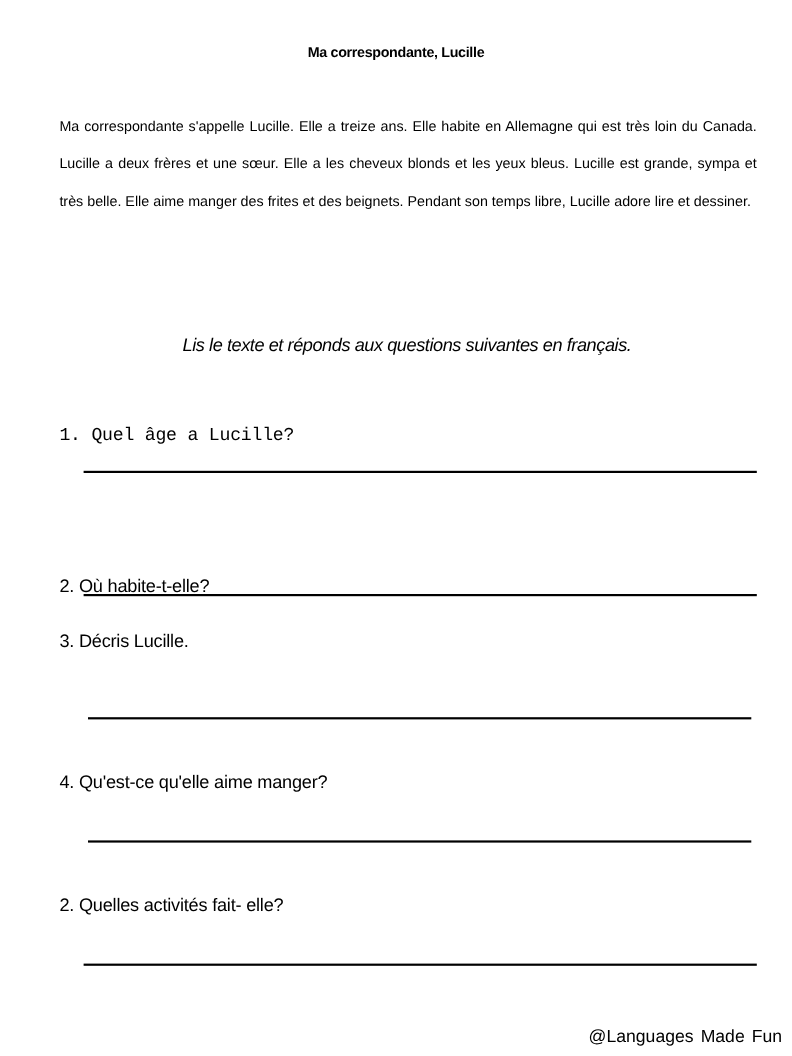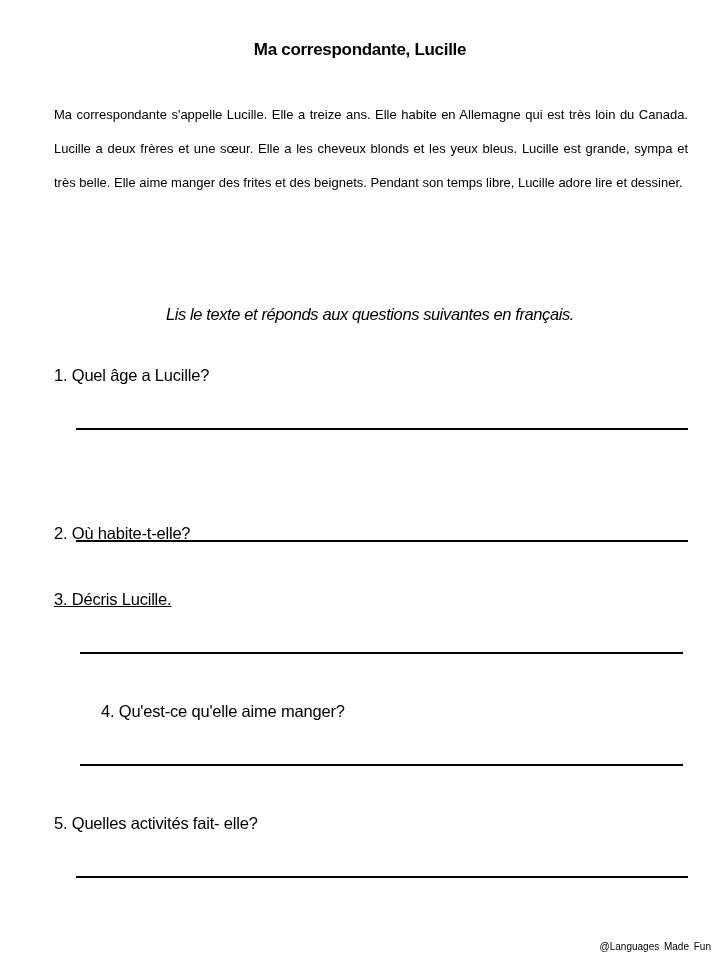--- a/index.html
+++ b/index.html
@@ -15,21 +15,21 @@
       font-family: "Liberation Sans", sans-serif;
       color: #000000;
     }
     .title {
       position: absolute;
       top: 40px;
       left: 0;
       width: 720px;
       text-align: center;
       font-weight: bold;
-      font-size: 17px;
+      font-size: 13px;
       letter-spacing: -0.3px;
     }
     .passage {
       position: absolute;
       top: 98px;
       left: 54px;
       width: 634px;
       font-size: 13px;
       line-height: 34px;
       text-align: justify;
@@ -53,45 +53,45 @@
     }
     .answer-line {
       position: absolute;
       height: 2px;
       background: #000000;
     }
     .footer {
       position: absolute;
       right: 9px;
       bottom: 8px;
-      font-size: 10px;
+      font-size: 16px;
       word-spacing: 2px;
     }
   </style>
 </head>
 <body>
 
 <div>
 
   <div class="title">Ma correspondante, Lucille</div>
 
   <p class="passage">Ma correspondante s'appelle Lucille. Elle a treize ans. Elle habite en Allemagne qui est très loin du Canada. Lucille a deux frères et une sœur. Elle a les cheveux blonds et les yeux bleus. Lucille est grande, sympa et très belle. Elle aime manger des frites et des beignets. Pendant son temps libre, Lucille adore lire et dessiner.</p>
 
   <div class="instruction">Lis le texte et réponds aux questions suivantes en français.</div>
 
-  <div class="question" style="top:366px;">1. Quel âge a Lucille?</div>
+  <div class="question" style="top:386px;font-family:Liberation Mono, monospace;">1. Quel âge a Lucille?</div>
   <div class="answer-line" style="top:428px; left:76px; width:612px;"></div>
 
   <div class="question" style="top:478px;margin-top:46px;">2. Où habite-t-elle?</div>
   <div class="answer-line" style="top:540px; left:76px; width:612px;"></div>
 
-  <div class="question" style="top:590px;text-decoration:underline;">3. Décris Lucille.</div>
+  <div class="question" style="top:574px;">3. Décris Lucille.</div>
   <div class="answer-line" style="top:652px; left:80px; width:603px;"></div>
 
-  <div class="question" style="top:702px;margin-left:47px;">4. Qu'est-ce qu'elle aime manger?</div>
+  <div class="question" style="top:702px;">4. Qu'est-ce qu'elle aime manger?</div>
   <div class="answer-line" style="top:764px; left:80px; width:603px;"></div>
 
-  <div class="question" style="top:814px;">5. Quelles activités fait- elle?</div>
+  <div class="question" style="top:814px;">2. Quelles activités fait- elle?</div>
   <div class="answer-line" style="top:876px; left:76px; width:612px;"></div>
 
   <div class="footer">@Languages Made Fun</div>
 
 </div>
 
 </body></html>

